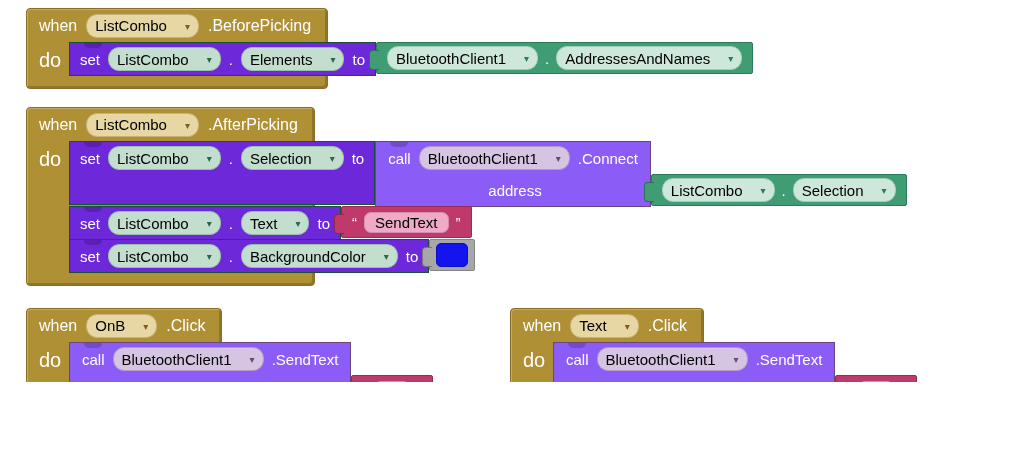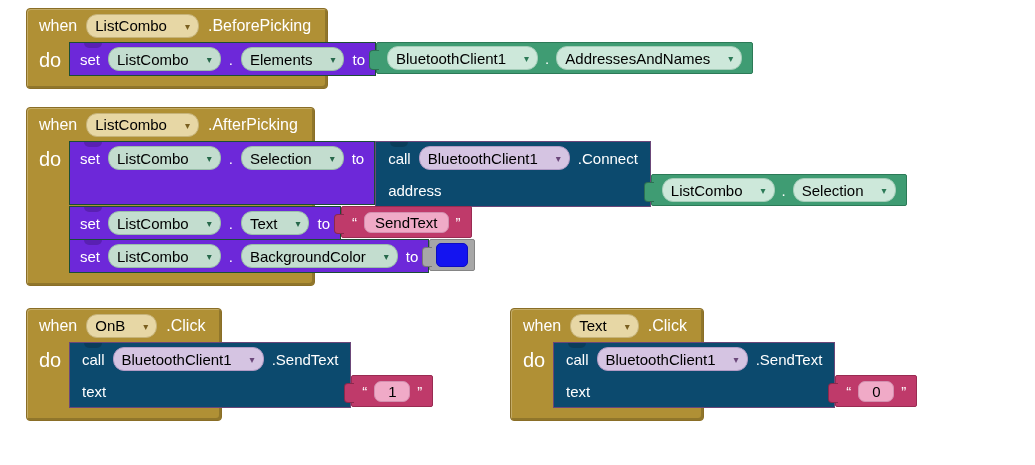--- a/index.html
+++ b/index.html
@@ -1,17 +1,17 @@
 <!DOCTYPE html>
 <html><head>
 <meta charset="utf-8">
 <style>
   html,body { margin:0; padding:0; background:#ffffff; }
   .canvas {
-    position:relative; width:1035px; height:465px; background:#ffffff;
+    position:relative; width:1035px; height:382px; background:#ffffff;
     font-family:"Liberation Sans","DejaVu Sans",sans-serif; overflow:hidden;
   }
 
   
   .event {
     position:absolute; background:#b09035; border:1px solid #8a6e27;
     border-radius:4px; padding-bottom:12px;
     box-shadow: inset 1px 1px 0 rgba(255,255,255,.25), inset -2px -2px 0 rgba(0,0,0,.18);
     width:max-content;
   }
@@ -33,29 +33,29 @@
   .stmt::after { 
     content:""; position:absolute; top:0; left:14px; width:18px; height:5px;
     background:rgba(0,0,0,.18); border-radius:0 0 5px 5px;
   }
   .line { height:32px; display:flex; align-items:center; gap:8px; }
   .sgreen { background:#6d28d9; border:1px solid #1a4e35; }
   .tall { height:64px; }
 
   
   .callblk {
-    position:relative; background:#0c4a6e; border:1px solid #6b4779;
+    position:relative; background:#8b5cf6; border:1px solid #6b4779;
     color:#fff; font-size:15px; white-space:nowrap; box-sizing:border-box;
   }
   .callblk::after {
     content:""; position:absolute; top:0; left:14px; width:18px; height:5px;
     background:rgba(0,0,0,.18); border-radius:0 0 5px 5px;
   }
   .pline { height:32px; display:flex; align-items:center; gap:8px; padding:0 12px; }
-  .pline.right { justify-content:flex-start; padding-right:8px; }
+  .pline.right { justify-content:center; padding-right:8px; }
 
   
   .value {
     position:relative; display:flex; align-items:center; gap:7px;
     padding:0 10px; height:32px; font-size:15px; color:#fff;
     white-space:nowrap; box-sizing:border-box; border-radius:2px;
   }
   .value::before { 
     content:""; position:absolute; left:-8px; top:7px; width:9px; height:18px;
     border-radius:4px 0 0 4px; background:inherit;

